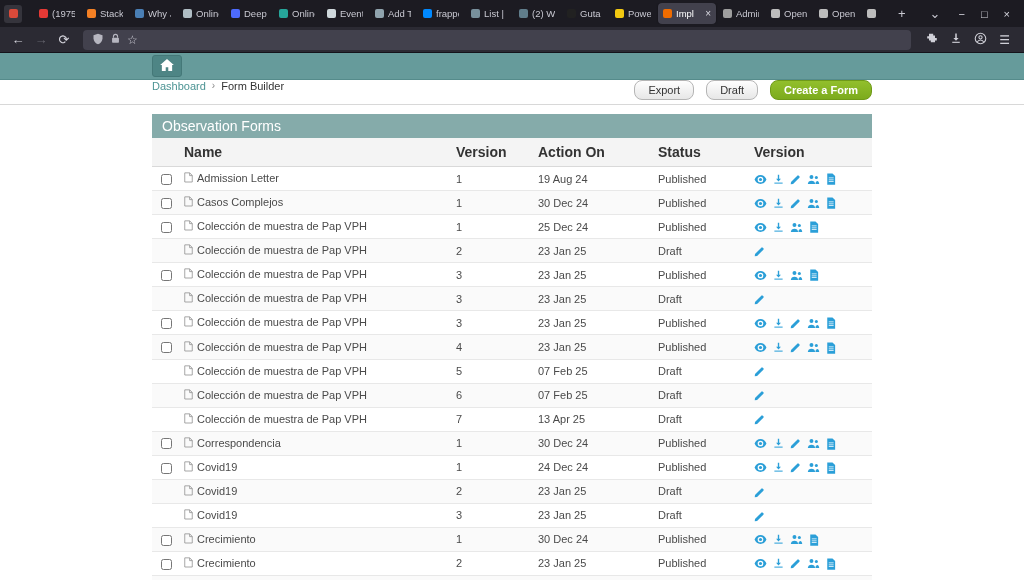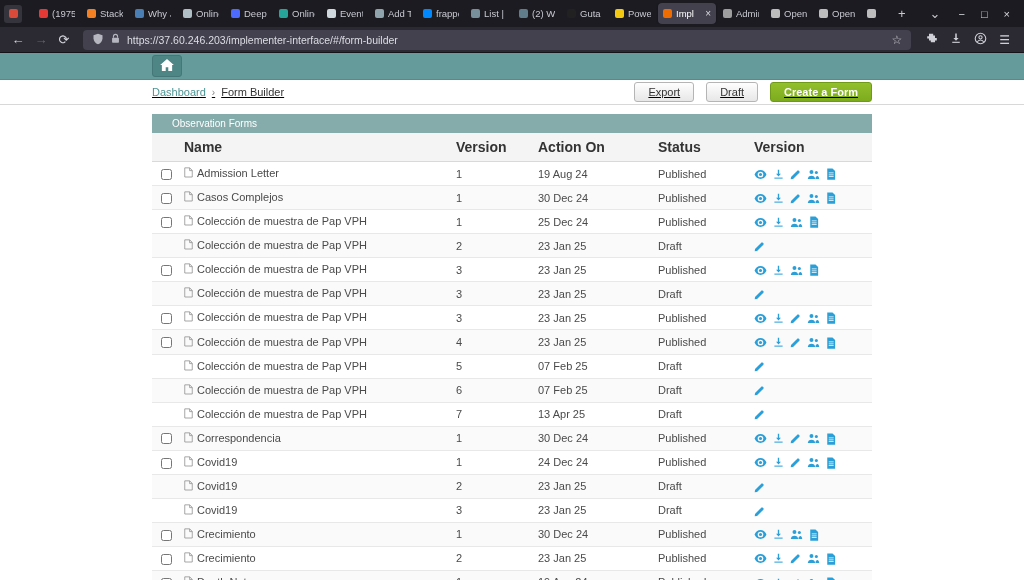--- a/index.html
+++ b/index.html
@@ -51,37 +51,37 @@
   
   .app-header { height:27px; background:#669b9b; border-bottom:1px solid #558b8b; }
   .container { width:720px; margin:0 auto; }
   .app-header .container { display:flex; align-items:center; height:100%; }
   .home-btn {
     width:30px; height:22px; background:#4e8585; border:1px solid #447878;
     border-radius:3px; display:flex; align-items:center; justify-content:center;
   }
 
   .breadcrumb-bar { height:25px; background:#fff; border-bottom:1px solid #d8d8d8; }
-  .breadcrumb-bar .container { display:flex; align-items:center; height:100%;text-decoration:underline; }
+  .breadcrumb-bar .container { display:flex; align-items:flex-start; height:100%; }
   .crumb-link { color:#4d9494; font-size:11px; text-decoration:none; }
   .crumb-sep { color:#888; font-size:10px; margin:0 6px; }
   .crumb-current { color:#333; font-size:11px; }
   .toolbar { margin-left:auto; display:flex; gap:12px; }
   .btn {
-    font-size:11px; padding:3px 13px; border:1px solid #b5b5b5; border-radius:3px;
+    font-size:11px; padding:3px 13px; border:1px solid #b5b5b5; border-radius:8px;
     background:linear-gradient(#fefefe,#e7e7e7); color:#333; cursor:pointer;
     font-family:"Liberation Sans", sans-serif;
   }
   .btn-green {
     background:linear-gradient(#92bf2c,#7cab1d); border-color:#6f9a18;
     color:#fff; font-weight:bold;
   }
 
   .content { padding-top:9px; }
-  .table-title { background:#85abaa; color:#fff; font-size:10px; padding:4px 20px; }
+  .table-title { background:#85abaa; color:#fff; font-size:14px; padding:4px 10px; }
   table { width:100%; border-collapse:collapse; font-size:11px; color:#4a4a4a; table-layout:fixed; }
   thead th {
     background:#f4f4f4; text-align:left; font-size:14px; color:#333;
     padding:6px 4px; border-bottom:1px solid #d9d9d9; font-weight:bold;
   }
   tbody td { padding:5px 4px; border-bottom:1px solid #e8e8e8; height:23px; overflow:hidden; white-space:nowrap; }
   tbody tr:nth-child(even) { background:#fafafa; }
   .cb-cell input { width:11px; height:11px; margin:0 0 0 5px; vertical-align:middle; }
   .name-cell { color:#4a4a4a; }
   .doc-icon { display:inline-block; margin-right:4px; vertical-align:-1px; }
@@ -188,21 +188,20 @@
       <svg width="12" height="12" viewBox="0 0 16 16" fill="#b6b6c0">
           <path d="M8 1 2 3v4c0 4 2.7 6.9 6 8 3.3-1.1 6-4 6-8V3z"></path>
         </svg>
     </span>
     <span>
       <svg width="11" height="11" viewBox="0 0 16 16">
           <rect x="3" y="7" width="10" height="7" rx="1" fill="#b6b6c0"></rect>
           <path d="M5 7V5a3 3 0 0 1 6 0v2" fill="none" stroke="#b6b6c0" stroke-width="1.6"></path>
         </svg>
     </span>
-    <span class="url-text">https://37.60.246.203/implementer-interface/#/form-builder</span>
     <span class="star">☆</span>
   </div>
   <div class="nav-right">
     <span>
       <svg width="12" height="12" viewBox="0 0 16 16" fill="#d0d0d8">
           <path d="M6 1h4v3h3v4h3v4h-3v3H6v-3H3V9H0V5h3V1z" transform="scale(.8) translate(2,2)"></path>
         </svg>
     </span>
     <span>
       <svg width="12" height="12" viewBox="0 0 16 16" fill="#d0d0d8">

